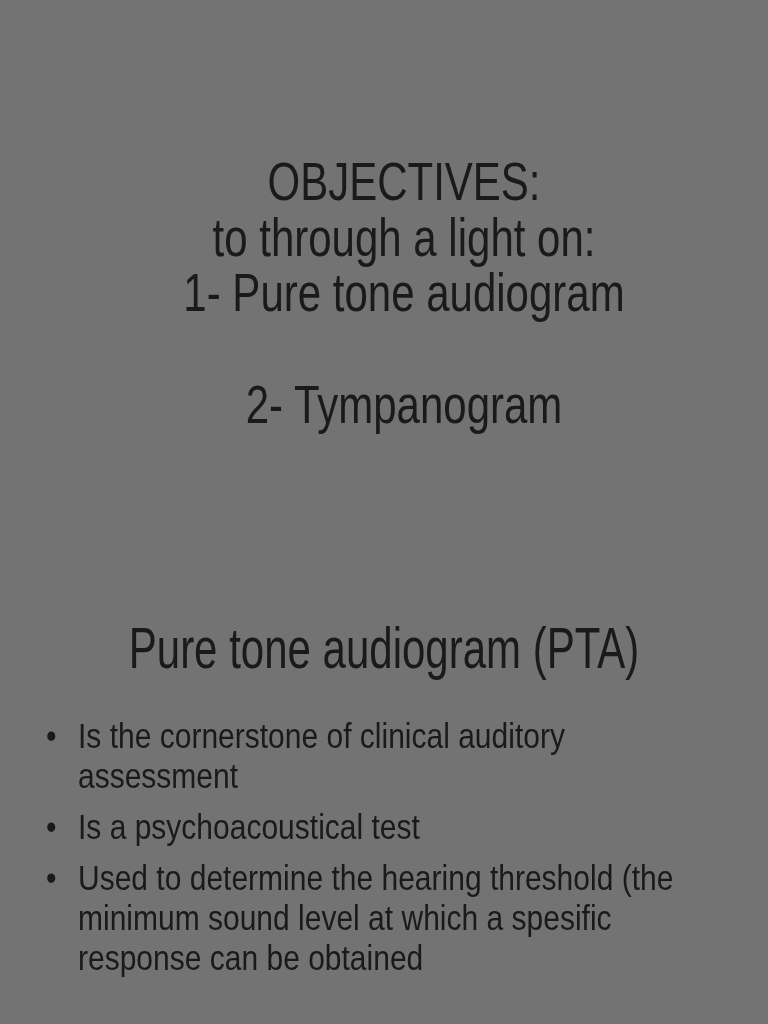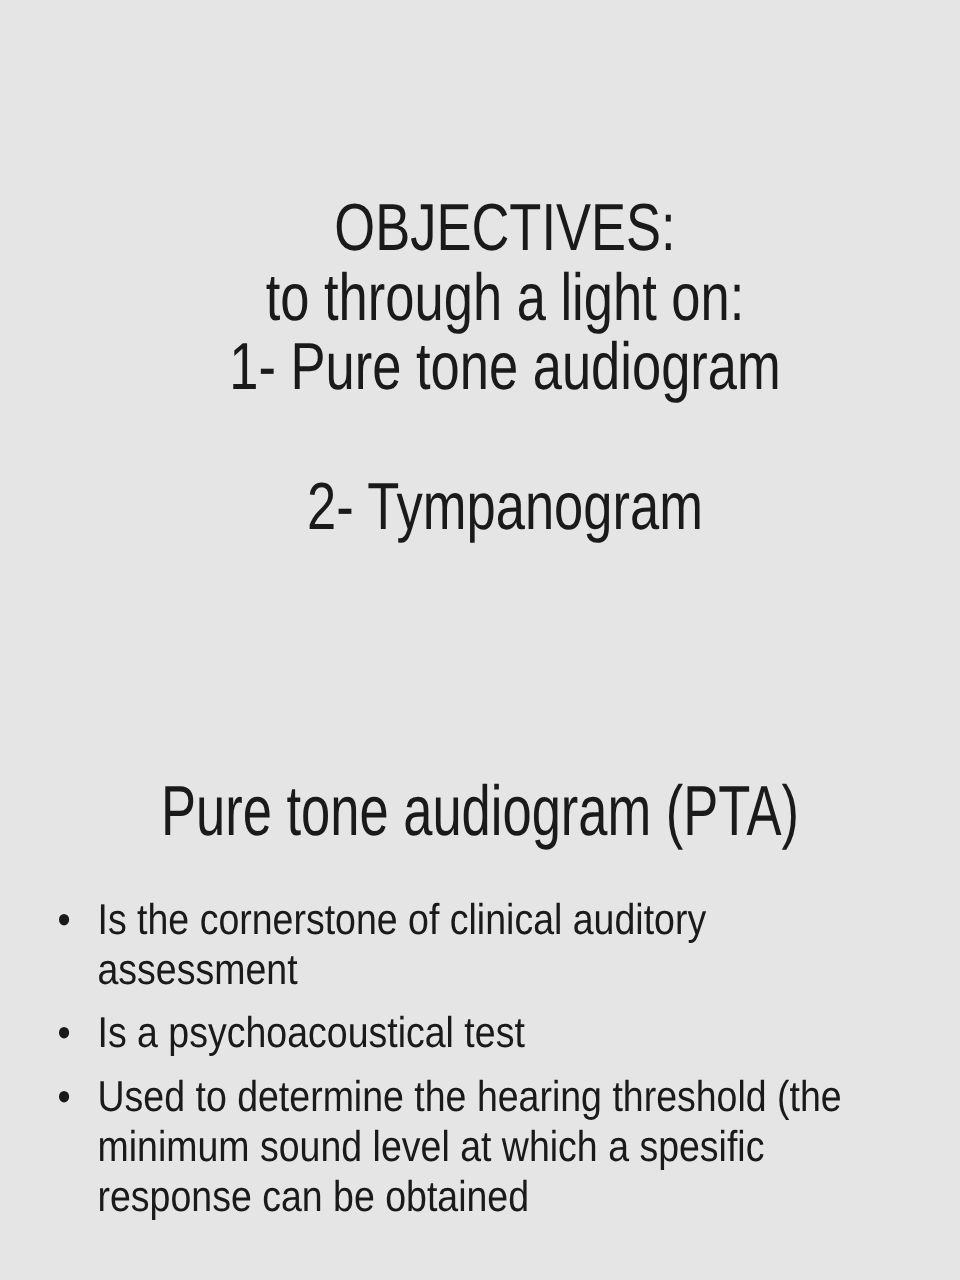--- a/index.html
+++ b/index.html
@@ -11,21 +11,21 @@
     height: 1024px;
     background: #ffffff;
     font-family: "Liberation Sans", sans-serif;
     color: #1a1a1a;
     overflow: hidden;
   }
   .slide {
     position: relative;
     width: 768px;
     height: 1024px;
-    background: #e5e5e5;
+    background: #737373;
   }
   
   .title-block {
     position: absolute;
     top: 154px;
     left: 0;
     width: 768px;
     text-align: center;
     font-size: 42px;
     line-height: 44px;

